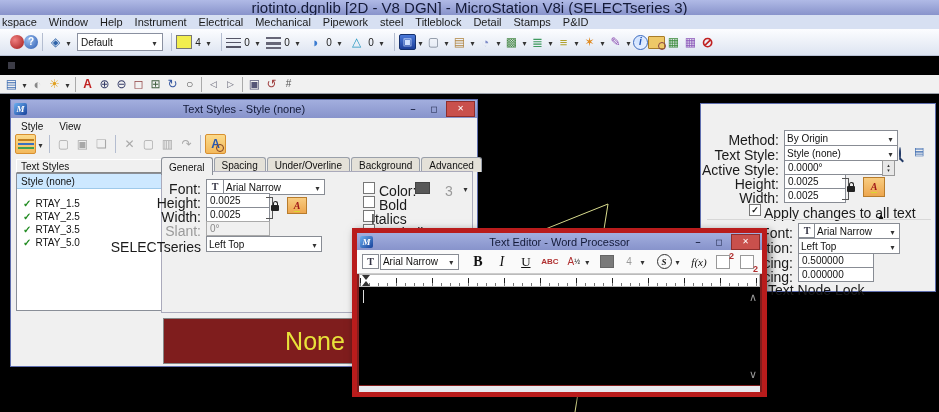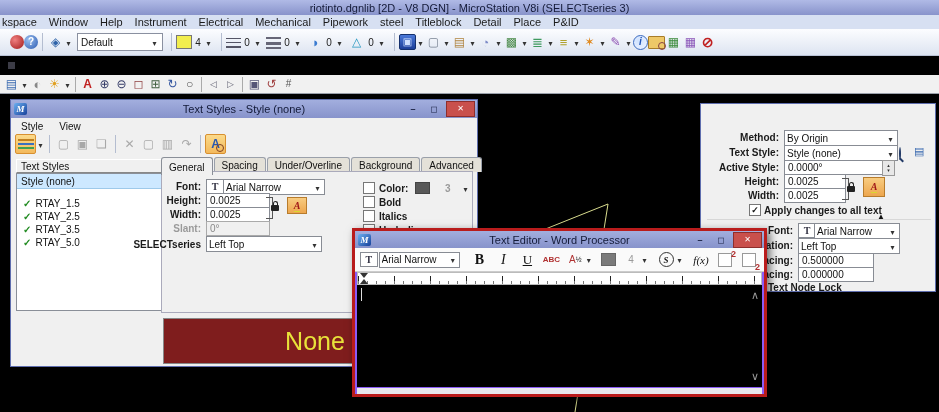--- a/index.html
+++ b/index.html
@@ -2,21 +2,21 @@
 <html><head>
 <meta charset="utf-8">
 <style>
   html,body{margin:0;padding:0;background:#444;}
   .stage{position:relative;width:939px;height:412px;overflow:hidden;
          font-family:"Liberation Sans",sans-serif;background:#000;font-size:10px;color:#111;}
   .abs{position:absolute;}
 
   
   .titlebar{left:0;top:0;width:939px;height:15px;background:linear-gradient(#b0bae6,#8893cb);
-            display:flex;align-items:center;justify-content:center;font-size:11px;color:#141a38;}
+            display:flex;align-items:center;justify-content:center;font-size:15px;color:#141a38;}
   .menubar{left:0;top:15px;width:939px;height:14px;background:#d7e0f2;display:flex;align-items:center;
            gap:12px;padding-left:2px;font-size:11px;color:#1a1a1a;}
   .menubar span{white-space:nowrap;cursor:default;}
   .maintb{left:0;top:29px;width:939px;height:27px;background:linear-gradient(#fcfdff,#dde4f1);
           border-bottom:1px solid #b9c2d6;display:flex;align-items:center;padding-left:10px;box-sizing:border-box;}
   .viewtitle{left:0;top:56px;width:939px;height:19px;background:linear-gradient(#feffff,#bed1ea);
              display:flex;align-items:center;justify-content:center;font-size:11px;color:#1d2a46;}
   .viewtb{left:0;top:75px;width:939px;height:19px;background:#f1f1f1;border-bottom:1px solid #9aa0aa;
           display:flex;align-items:center;padding-left:3px;box-sizing:border-box;}
   .viewarea{left:0;top:94px;width:939px;height:318px;background:#000;}
@@ -90,21 +90,21 @@
   .wb-max::before{content:"◻";}
   .wb-close{width:27px;background:#c9504c;border:1px solid #8e2e2c;color:#fff;}
   .wb-close::before{content:"✕";font-size:8px;}
   .msicon{width:13px;height:12px;margin-left:3px;background:linear-gradient(135deg,#6cb0f0,#16409a);
           border-radius:2px;color:#fff;font:italic bold 9px "Liberation Serif",serif;
           display:flex;align-items:center;justify-content:center;flex:none;}
   .msicon::before{content:"M";}
   .handicon{width:11px;height:12px;margin-left:4px;color:#555;font-size:10px;flex:none;}
   .handicon::before{content:"✑";}
 
-  .lbl{position:absolute;font-size:10px;color:#1a1a1a;text-align:right;white-space:nowrap;font-weight:bold;}
+  .lbl{position:absolute;font-size:14px;color:#1a1a1a;text-align:right;white-space:nowrap;}
   .inp{position:absolute;height:13px;background:#fff;border:1px solid #888c94;font-size:10px;
        display:flex;align-items:center;padding:0 3px;}
   .inp.dis{background:#f0f0f0;color:#8a8a8a;border-color:#aaa;}
   .combo{position:absolute;height:14px;background:#fff;border:1px solid #888c94;font-size:10px;
          display:flex;align-items:center;padding:0 2px;}
   .combo .cval{flex:1;white-space:nowrap;overflow:hidden;}
   .combo .drop{margin-left:auto;}
   .cb{position:absolute;width:10px;height:10px;background:#fff;border:1px solid #777;
       display:flex;align-items:center;justify-content:center;font-size:9px;color:#111;}
   .cb.checked::before{content:"✓";font-weight:bold;}
@@ -153,21 +153,21 @@
   .tab{padding:1px 7px 0;border:1px solid #9aa0aa;border-bottom:none;background:#e4e1d8;
        border-radius:3px 3px 0 0;margin-right:1px;display:flex;align-items:center;}
   .tab.active{background:#f0f0f0;position:relative;z-index:2;height:16px;border-color:#8a8f98;}
   .tabpanel{position:absolute;left:150px;top:71px;width:312px;height:142px;border:1px solid #aab;
             background:#f0f0f0;box-sizing:border-box;}
   .preview{position:absolute;left:152px;top:218px;width:302px;height:44px;background:#7f1d1d;
            border:1px solid #888;display:flex;align-items:center;justify-content:center;}
   .preview span{color:#e8e23a;font-size:25px;font-family:"Liberation Sans",sans-serif;}
 
   
-  .te{border:3px solid #b91c1c;background:#8b5cf6;}
+  .te{border:5px solid #b91c1c;background:#7f1d1d;}
   .te .wtbar{height:17px;}
   .te-toolbar{position:absolute;left:0;top:17px;right:0;height:24px;background:#fafafa;
               border-bottom:1px solid #ccc;display:flex;align-items:center;padding-left:5px;box-sizing:border-box;}
   .te-btn{min-width:18px;height:18px;display:flex;align-items:center;justify-content:center;
           font-size:12px;margin-right:6px;flex:none;}
   .te-ruler{position:absolute;left:2px;top:41px;right:2px;height:13px;background:#fff;border:1px solid #bbb;
             box-sizing:border-box;
             background-image:
               repeating-linear-gradient(90deg,#777 0,#777 1px,transparent 1px,transparent 9px),
               repeating-linear-gradient(90deg,#222 0,#222 1px,transparent 1px,transparent 36px);
@@ -206,21 +206,21 @@
   <span>kspace</span>
       <span>Window</span>
       <span>Help</span>
       <span>Instrument</span>
       <span>Electrical</span>
       <span>Mechanical</span>
       <span>Pipework</span>
       <span>steel</span>
       <span>Titleblock</span>
       <span>Detail</span>
-      <span>Place</span>
+      <span>Stamps</span>
       <span>P&amp;ID</span>
     </div>
 
   <div class="abs maintb">
     <span class="ic g-pw"></span>
     <span class="ic g-help"></span>
     <span class="sep"></span>
     <span class="ic g-viewgrp"></span>
     <span class="drop"></span>
     <div class="combo-main">
@@ -415,21 +415,21 @@
     </div>
 
     <span class="cb" style="left:352px;top:82px"></span>
     <span class="lbl" style="left:368px;top:83px;text-align:left">Color:</span>
     <span class="swatch-dgray abs" style="left:404px;top:82px"></span>
     <span class="lbl dim" style="left:434px;top:83px;text-align:left">3</span>
     <span class="drop abs" style="left:450px;top:83px"></span>
     <span class="cb" style="left:352px;top:96px"></span>
     <span class="lbl" style="left:368px;top:97px;text-align:left">Bold</span>
     <span class="cb" style="left:352px;top:110px"></span>
-    <span class="lbl" style="left:368px;top:111px;text-align:left">Italics</span>
+    <span class="lbl" style="left:360px;top:111px;text-align:left">Italics</span>
     <span class="cb" style="left:352px;top:124px"></span>
     <span class="lbl" style="left:368px;top:125px;text-align:left">Underline</span>
 
     <div class="preview">
       <span>None</span>
     </div>
   </div>
 
   <div class="win" style="left:700px;top:103px;width:236px;height:189px;z-index:3">
     <span class="lbl" style="right:156px;top:28px">Method:</span>

